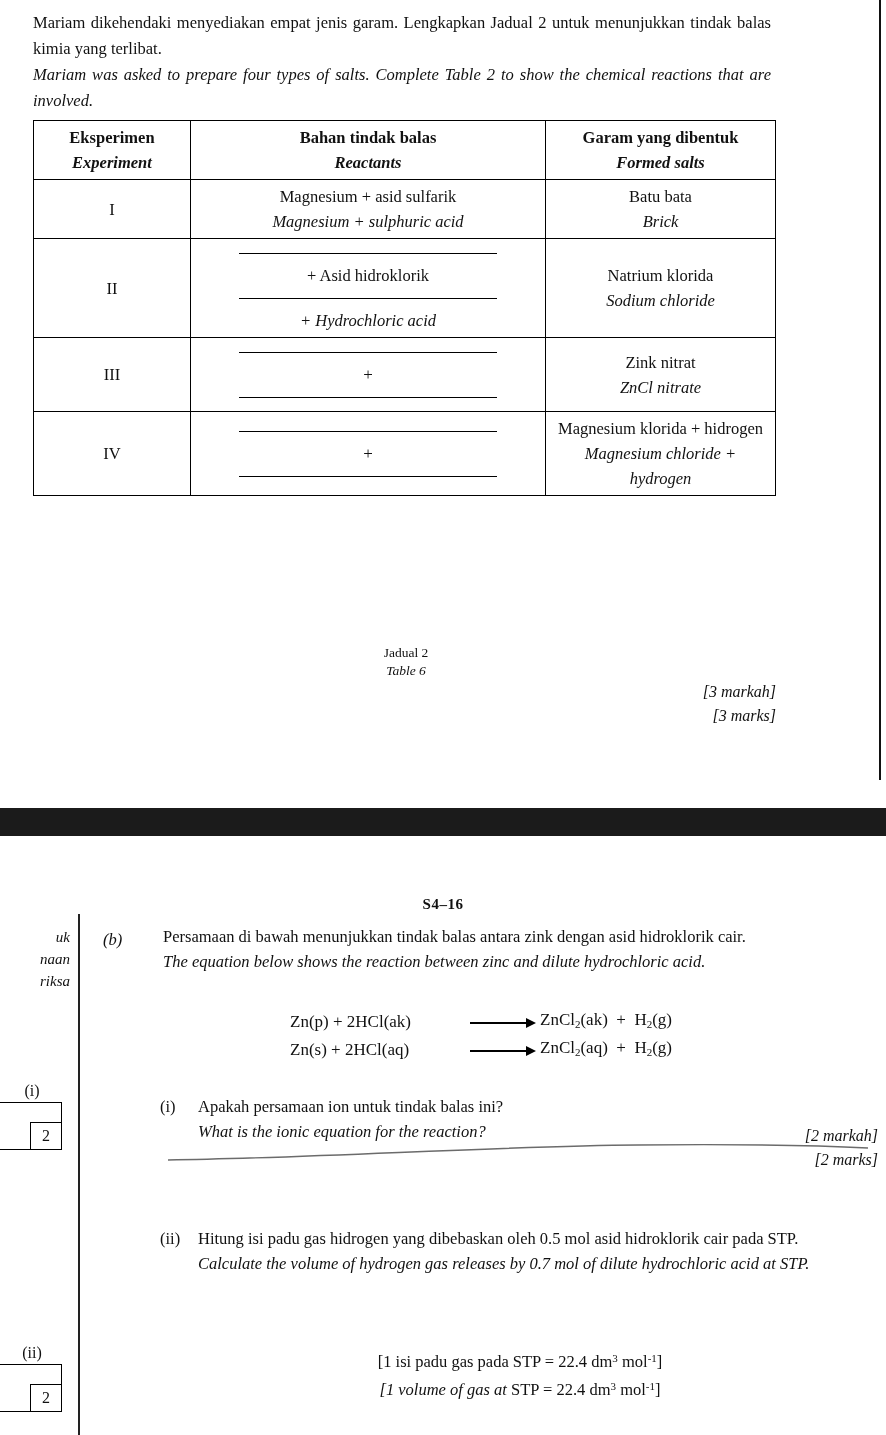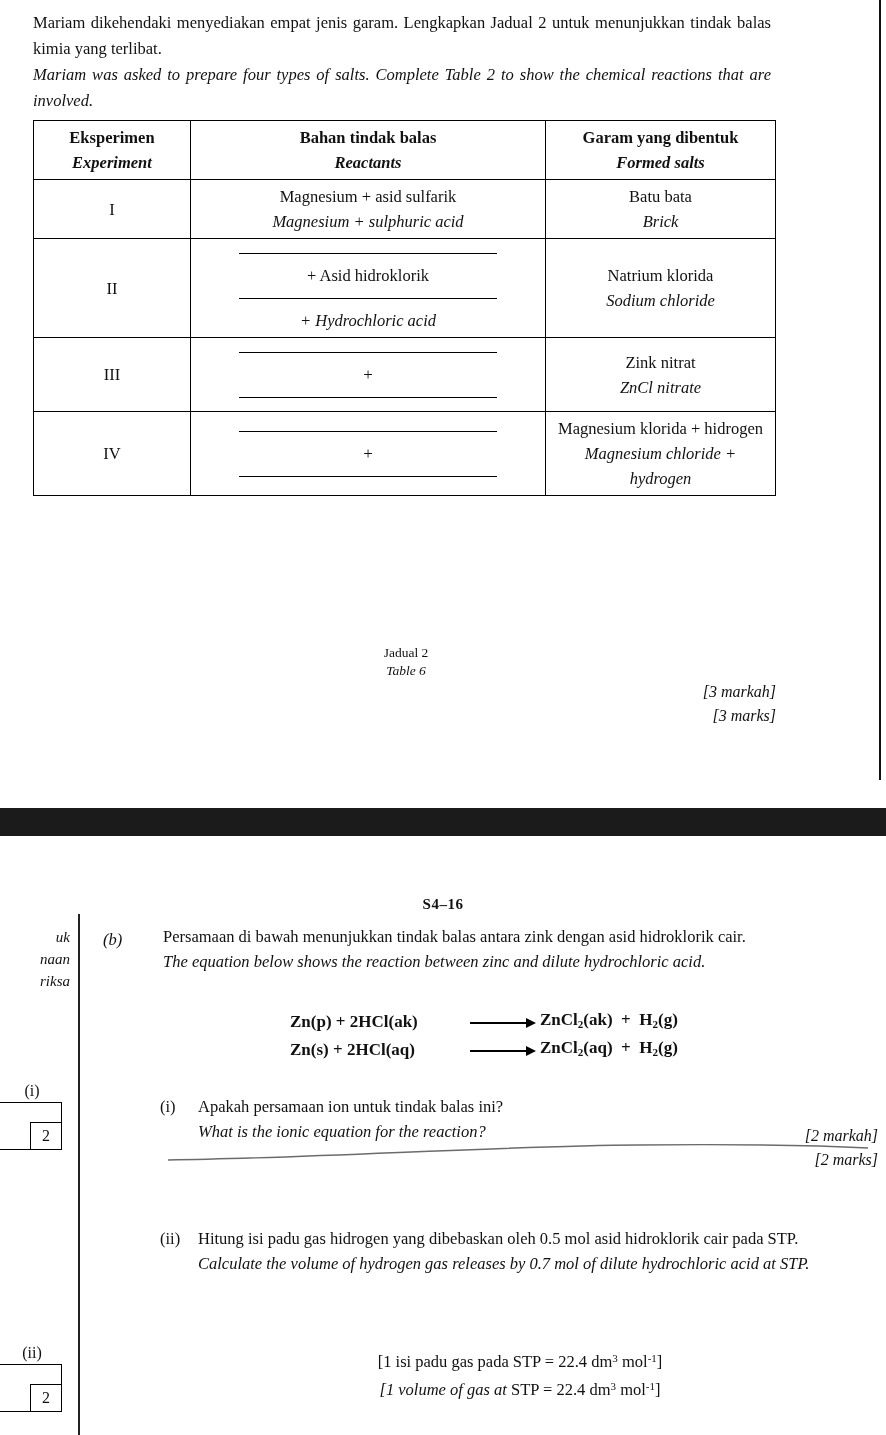--- a/index.html
+++ b/index.html
@@ -194,21 +194,20 @@
     font-size: 16.5px;
     line-height: 25px;
   }
   .qb-body .en { font-style: italic; }
 
   .eqn-block {
     position: absolute;
     left: 290px; top: 172px;
     font-size: 17px;
     line-height: 24px;
-    font-weight: bold;
   }
   .eqn-row { display: flex; align-items: center; white-space: nowrap; }
   .eqn-lhs { min-width: 178px; }
   .arrow {
     display: inline-block;
     position: relative;
     width: 66px; height: 12px;
     margin: 0 2px;
   }
   .arrow .shaft {

